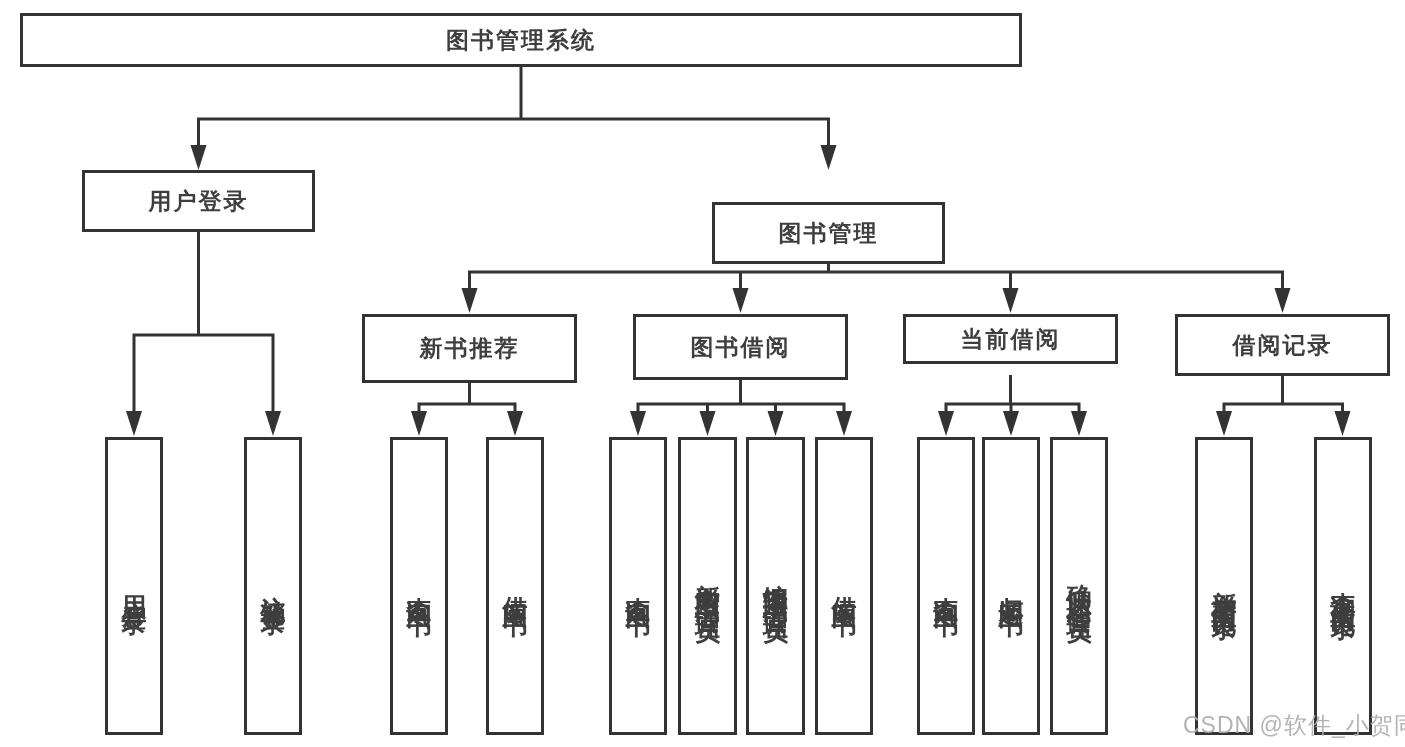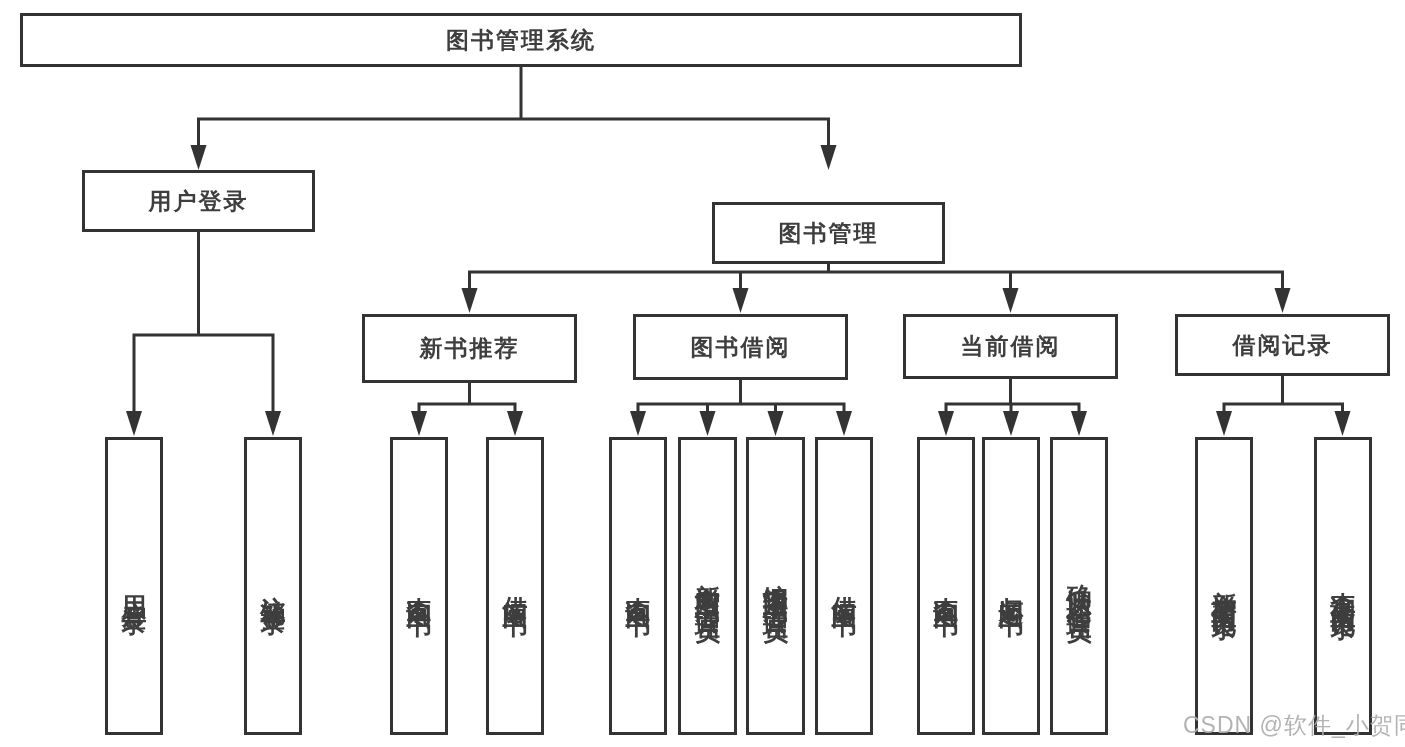--- a/index.html
+++ b/index.html
@@ -109,21 +109,21 @@
     <polygon points="1334.5,411 1350.5,411 1342.5,436"></polygon>
   </svg>
 
   <div class="box h-box" style="left:20px; top:13px; width:1002px; height:54px;">图书管理系统</div>
 
   <div class="box h-box" style="left:82px; top:170px; width:233px; height:62px;">用户登录</div>
   <div class="box h-box" style="left:712px; top:170px; width:233px; height:62px;margin-top:32px;">图书管理</div>
 
   <div class="box h-box" style="left:362px; top:314px; width:215px; height:69px;">新书推荐</div>
   <div class="box h-box" style="left:633px; top:314px; width:215px; height:66px;">图书借阅</div>
-  <div class="box h-box" style="left:903px; top:314px; width:215px; height:65px;">当前借阅</div>
+  <div class="box h-box" style="left:903px; top:314px; width:215px; height:50px;">当前借阅</div>
   <div class="box h-box" style="left:1175px; top:314px; width:215px; height:62px;">借阅记录</div>
 
   <div class="box v-box" style="left:105px; top:437px; width:58px; height:298px;">用户登录</div>
   <div class="box v-box" style="left:244px; top:437px; width:58px; height:298px;">注销登录</div>
 
   <div class="box v-box" style="left:390px; top:437px; width:58px; height:298px;">查询图书</div>
   <div class="box v-box" style="left:486px; top:437px; width:58px; height:298px;">借阅图书</div>
 
   <div class="box v-box" style="left:609px; top:437px; width:58px; height:298px;">查询图书</div>
   <div class="box v-box" style="left:678px; top:437px; width:59px; height:298px;">新增图书（管理员）</div>

